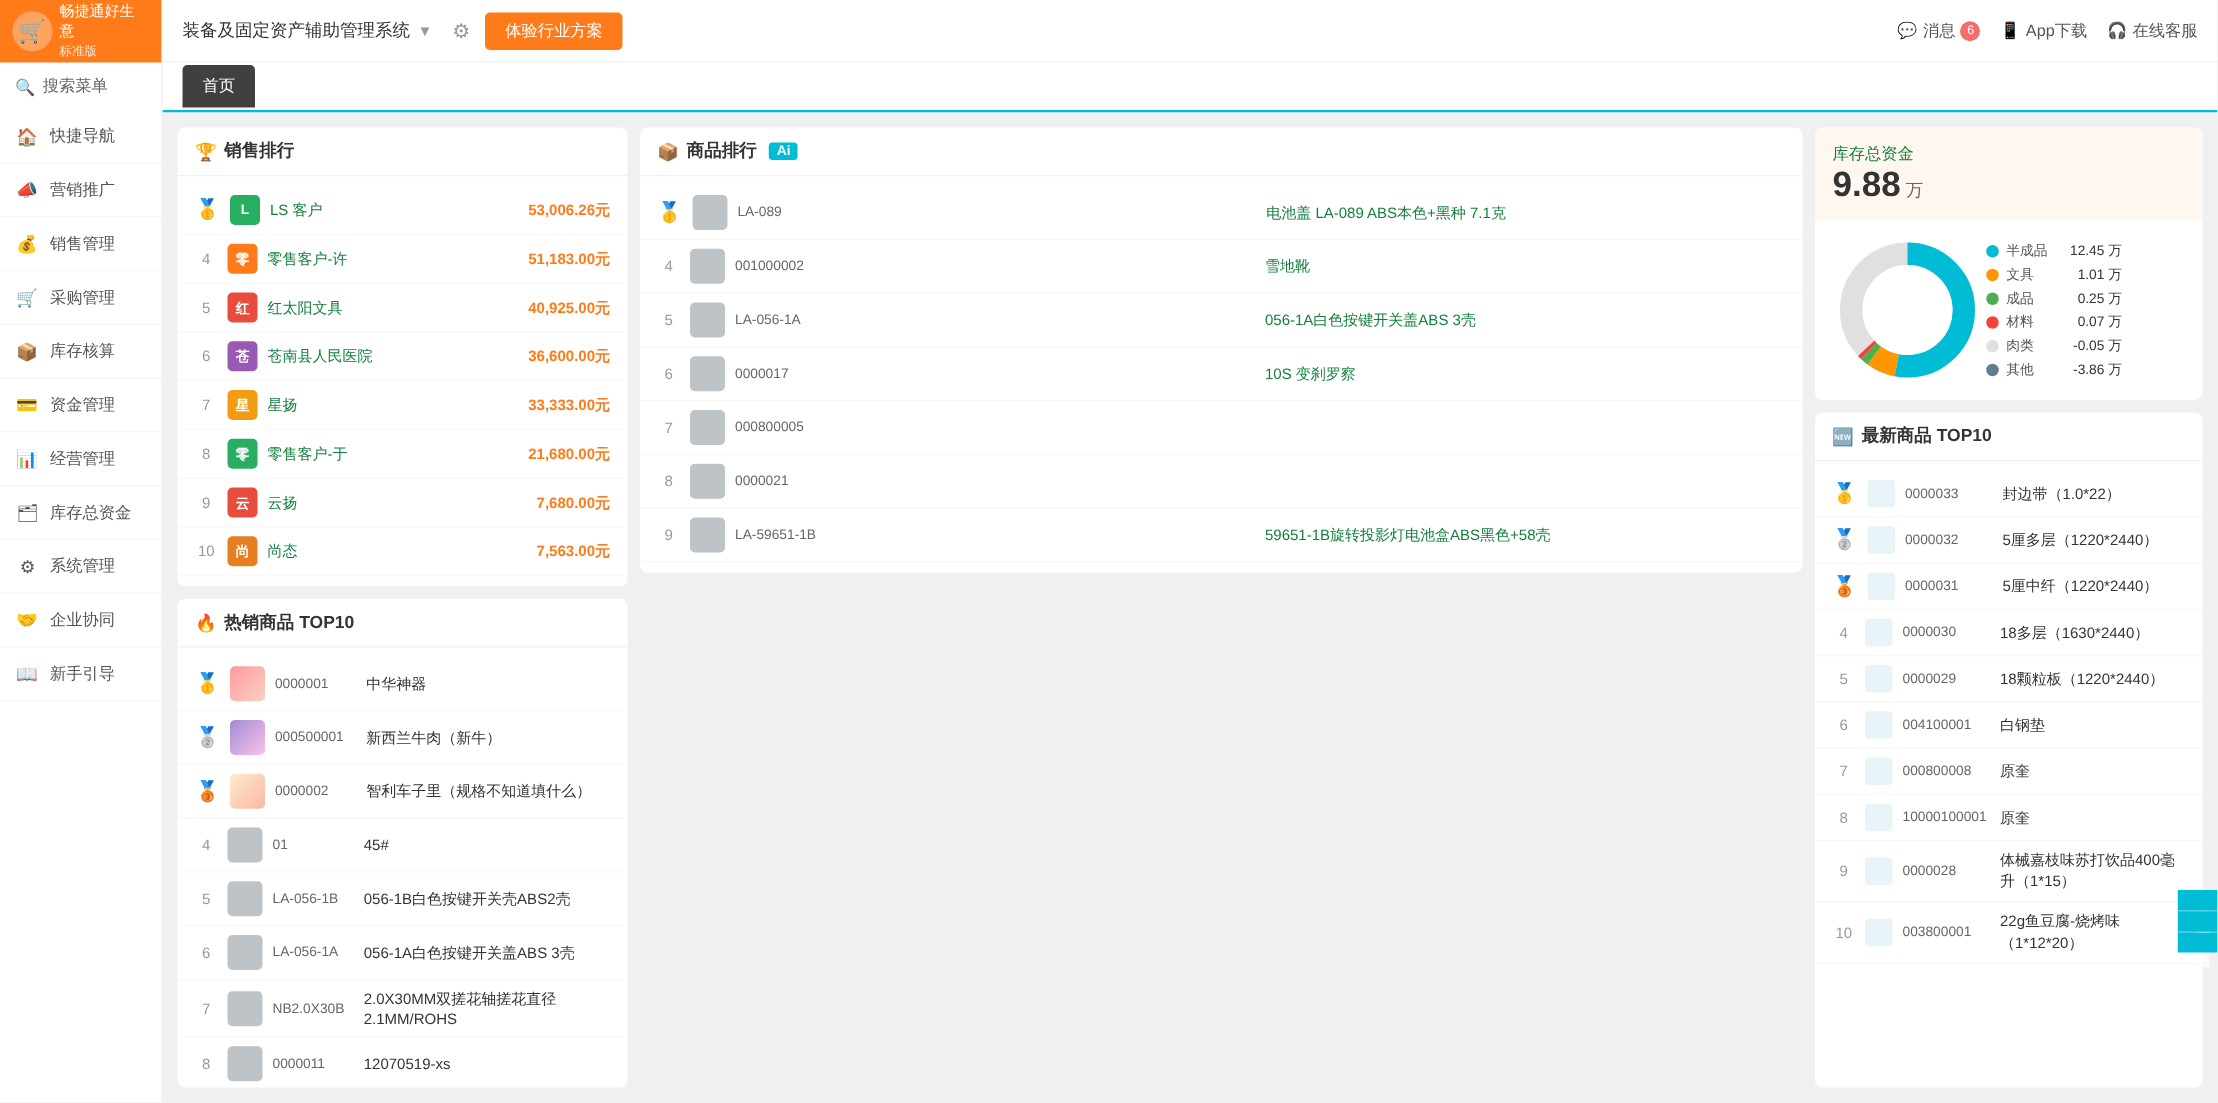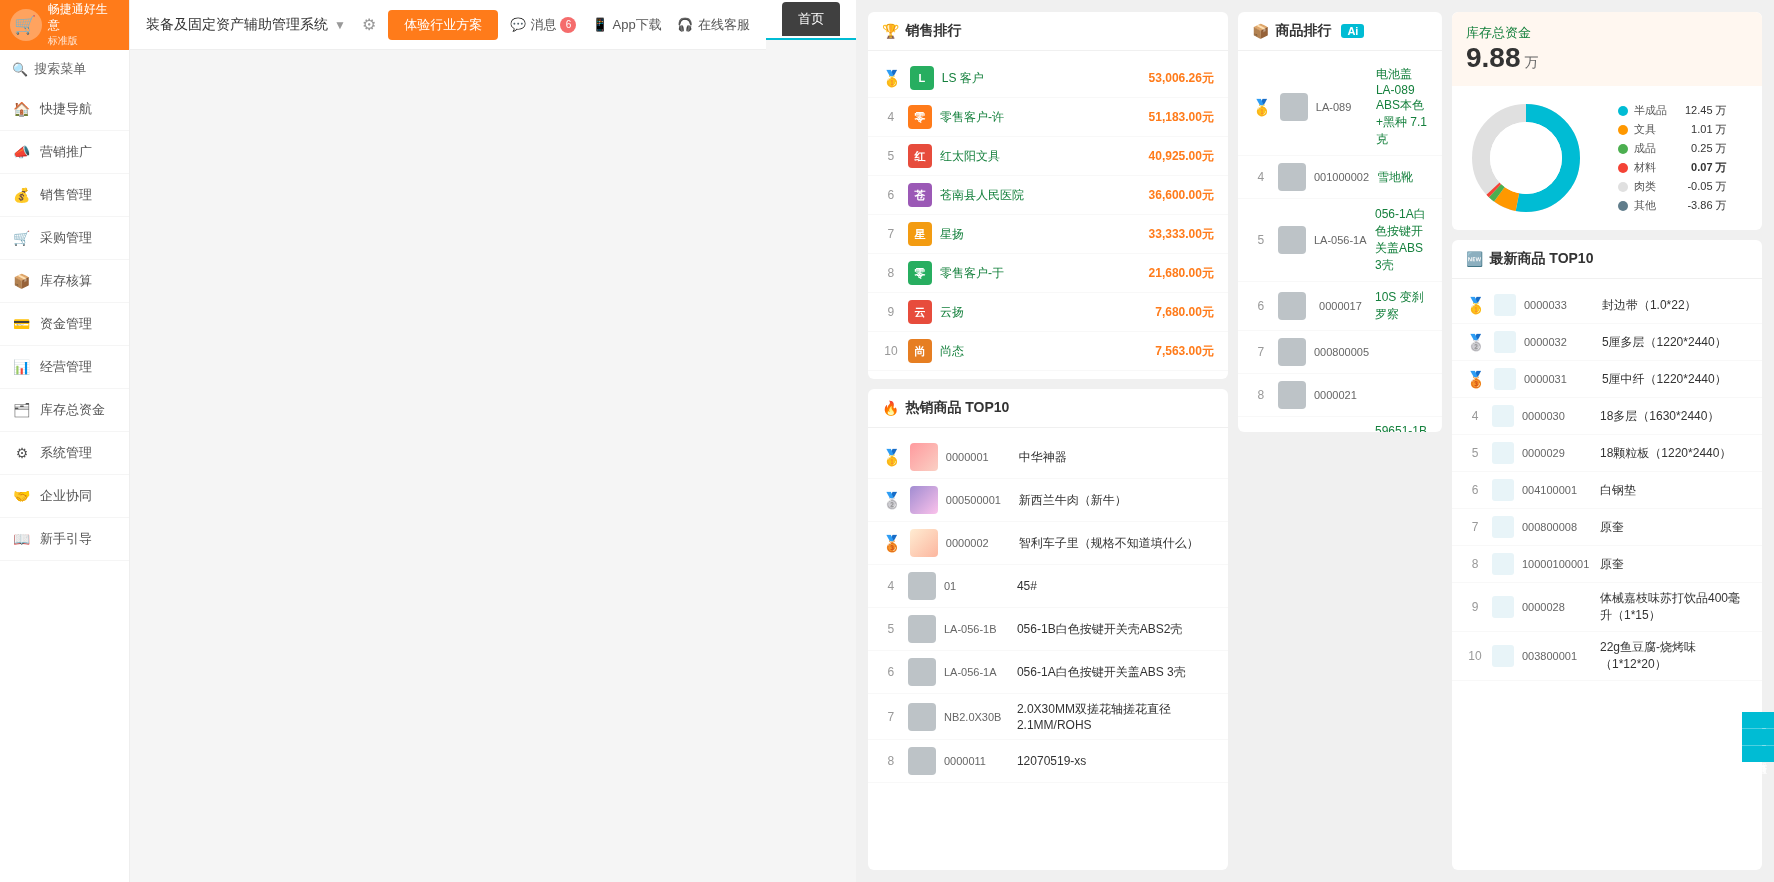--- a/index.html
+++ b/index.html
@@ -87,21 +87,21 @@
       border-radius: 50%;
       width: 16px; height: 16px;
       font-size: 10px;
       display: flex; align-items: center; justify-content: center;
     }
 
     
     .main-wrapper {
       flex: 1;
       display: flex;
-      flex-direction: row;
+      flex-direction: column;
       height: 100%;
       overflow: hidden;
     }
     .nav-tabs {
       background: #fff;
       display: flex;
       align-items: center;
       border-bottom: 2px solid #00bcd4;
       padding: 0 16px;
       height: 40px;
@@ -202,21 +202,21 @@
     
     .inventory-section {
       background: #fff7f0;
       padding: 12px 14px;
       border-radius: 6px 6px 0 0;
     }
     .inventory-title { font-size: 13px; color: #15803d; }
 
     
     .donut-wrapper {
-      display: flex; align-items: center; gap: 32px;
+      display: flex; align-items: center; gap: 3px;
       padding: 12px 14px;
     }
     .donut-svg { flex-shrink: 0; }
     .legend { display: flex; flex-direction: column; gap: 4px; }
     .legend-item { display: flex; align-items: center; gap: 6px; font-size: 11px; color: #555; }
     .legend-dot { width: 10px; height: 10px; border-radius: 50%; flex-shrink: 0; }
     .legend-value { margin-left: auto; padding-left: 12px; }
     .donut-footer { padding: 4px 14px 10px; font-size: 11px; color: #999; text-align: center; }
 
     
@@ -516,21 +516,21 @@
           </div>
           <div class="rank-item">
             <span class="rank-num">5</span>
             <div class="product-thumb thumb-gray"></div>
             <span class="rank-name" style="color:#666;font-size:11px;width:65px;flex-shrink:0;">LA-056-1A</span>
             <span class="rank-name">056-1A白色按键开关盖ABS 3壳</span>
           </div>
           <div class="rank-item">
             <span class="rank-num">6</span>
             <div class="product-thumb thumb-gray"></div>
-            <span class="rank-name" style="color:#666;font-size:11px;width:65px;flex-shrink:0;text-align:center;">0000017</span>
+            <span class="rank-name" style="color:#666;font-size:11px;width:65px;flex-shrink:0;">0000017</span>
             <span class="rank-name">10S 变刹罗察</span>
           </div>
           <div class="rank-item">
             <span class="rank-num">7</span>
             <div class="product-thumb thumb-gray"></div>
             <span class="rank-name" style="color:#666;font-size:11px;width:65px;flex-shrink:0;">000800005</span>
           </div>
           <div class="rank-item">
             <span class="rank-num">8</span>
             <div class="product-thumb thumb-gray"></div>
@@ -590,21 +590,21 @@
             <div class="legend-item">
               <div class="legend-dot" style="background:#4caf50;"></div>
               <span>成品</span>
               <span class="legend-value" style="color:#333;font-size:11px;">
                 <span>0.25</span> 万
               </span>
             </div>
             <div class="legend-item">
               <div class="legend-dot" style="background:#f44336;"></div>
               <span>材料</span>
-              <span class="legend-value" style="color:#333;font-size:11px;font-weight:bold;">
+              <span class="legend-value" style="color:#333;font-size:11px;">
                 <span>0.07</span> 万
               </span>
             </div>
             <div class="legend-item">
               <div class="legend-dot" style="background:#e0e0e0;"></div>
               <span>肉类</span>
               <span class="legend-value" style="color:#333;font-size:11px;">
                 <span>-0.05</span> 万
               </span>
             </div>

